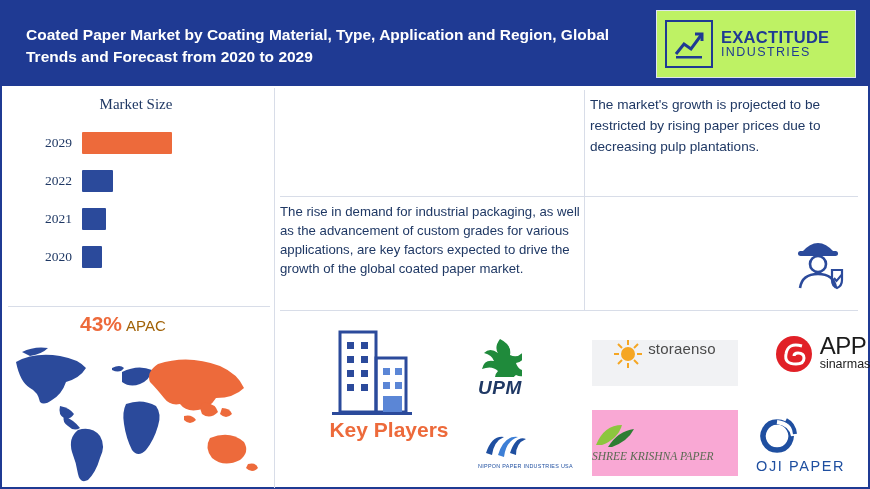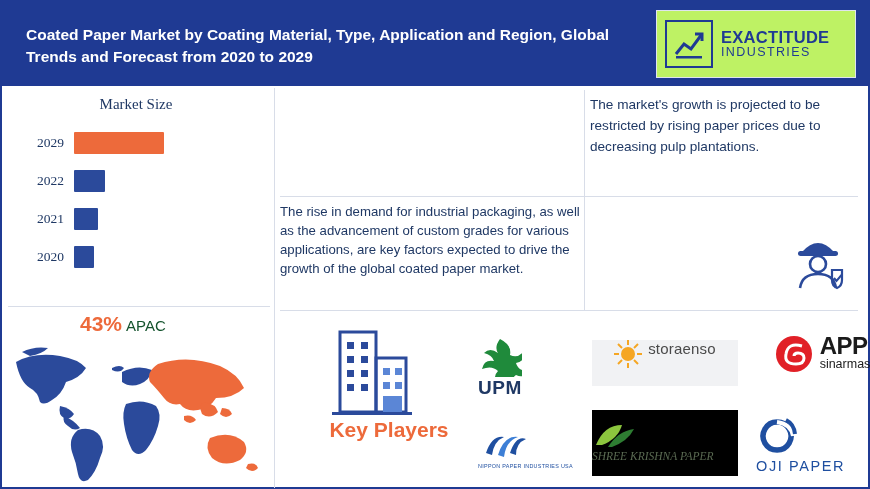--- a/index.html
+++ b/index.html
@@ -43,21 +43,21 @@
 
   
   .vline{position:absolute;background:#d8dde8;width:1px;}
   .hline{position:absolute;background:#d8dde8;height:1px;}
 
   
   .chart-wrap{position:absolute;left:0;top:86px;width:268px;height:218px;font-family:Liberation Serif, serif;}
   .chart-title{
     text-align:center;font-size:15px;color:#1f3864;margin-top:8px;
   }
-  .bars{position:absolute;left:0;top:36px;width:268px;}
+  .bars{position:absolute;left:8px;top:36px;width:268px;}
   .bar-row{display:flex;align-items:center;height:38px;}
   .bar-label{
     width:62px;text-align:right;padding-right:10px;
     font-size:13.5px;color:#1f3864;
   }
   .bar{height:22px;border-radius:1px;}
 
   
   .card{position:absolute;box-sizing:border-box;}
   .card-text{font-size:13.2px;line-height:19px;color:#1f3864;}
@@ -72,45 +72,45 @@
 
   .demand-card{left:278px;top:200px;width:300px;height:108px;}
   .apps-card{left:588px;top:200px;width:272px;height:108px;}
   .apps-text{width:180px;font-size:13.2px;line-height:19px;}
   .worker-icon{position:absolute;right:4px;top:24px;width:74px;height:68px;}
 
   
   .map-wrap{position:absolute;left:0;top:306px;width:270px;height:182px;}
   .map-stat{position:absolute;left:78px;top:4px;font-size:13.5px;}
   .map-pct{font-size:21px;font-weight:bold;color:#ed6a3b;}
-  .map-region{font-size:15px;color:#14532d;margin-left:4px;}
+  .map-region{font-size:15px;color:#a16207;margin-left:4px;}
   .map-svg{position:absolute;left:6px;top:34px;}
 
   
   .players{position:absolute;left:278px;top:312px;width:584px;height:172px;}
   .kp-title{
     position:absolute;left:24px;top:104px;width:170px;text-align:center;
     font-size:21px;font-weight:bold;color:#ed6a3b;
   }
   .building-icon{position:absolute;left:40px;top:10px;width:120px;height:92px;}
   .logo-cell{
     position:absolute;display:flex;align-items:flex-start;justify-content:center;
     box-sizing:border-box;
   }
   .logo-upm{left:198px;top:18px;width:96px;height:72px;flex-direction:column;}
-  .upm-text{font-size:19px;font-weight:bold;color:#1f3864;letter-spacing:.5px;}
+  .upm-text{font-size:19px;font-weight:bold;color:#1f3864;letter-spacing:.5px;font-style:italic;}
   .logo-stora{left:312px;top:26px;width:146px;height:46px;background:#f1f2f4;}
   .stora-text{font-size:15px;color:#4a4a4a;letter-spacing:.2px;}
   .logo-app{left:476px;top:20px;width:132px;height:58px;}
   .app-text{line-height:1;}
-  .app-text .a1{font-size:24px;font-weight:bold;color:#1b1b1b;letter-spacing:-.5px;}
+  .app-text .a1{font-size:24px;font-weight:normal;color:#1b1b1b;letter-spacing:-.5px;}
   .app-text .a2{font-size:12.5px;color:#1b1b1b;}
   .logo-nippon{left:198px;top:96px;width:96px;height:72px;flex-direction:column;}
   .nippon-text{font-size:5.4px;color:#1f4fa0;text-align:center;line-height:7px;letter-spacing:.3px;}
-  .logo-shree{left:312px;top:96px;width:146px;height:66px;background:#000000;flex-direction:column;}
+  .logo-shree{left:312px;top:96px;width:146px;height:66px;background:#f9a8d4;flex-direction:column;}
   .shree-text{font-size:11.5px;color:#5a6a52;font-family:"Liberation Serif",serif;font-style:italic;text-align:center;line-height:14px;}
   .logo-oji{left:476px;top:96px;width:132px;height:72px;flex-direction:column;}
   .oji-text{font-size:14.5px;color:#1f4fa0;letter-spacing:1.6px;margin-top:2px;}
 </style>
 </head>
 <body>
 
 <div class="page">
 
   <div class="header">

